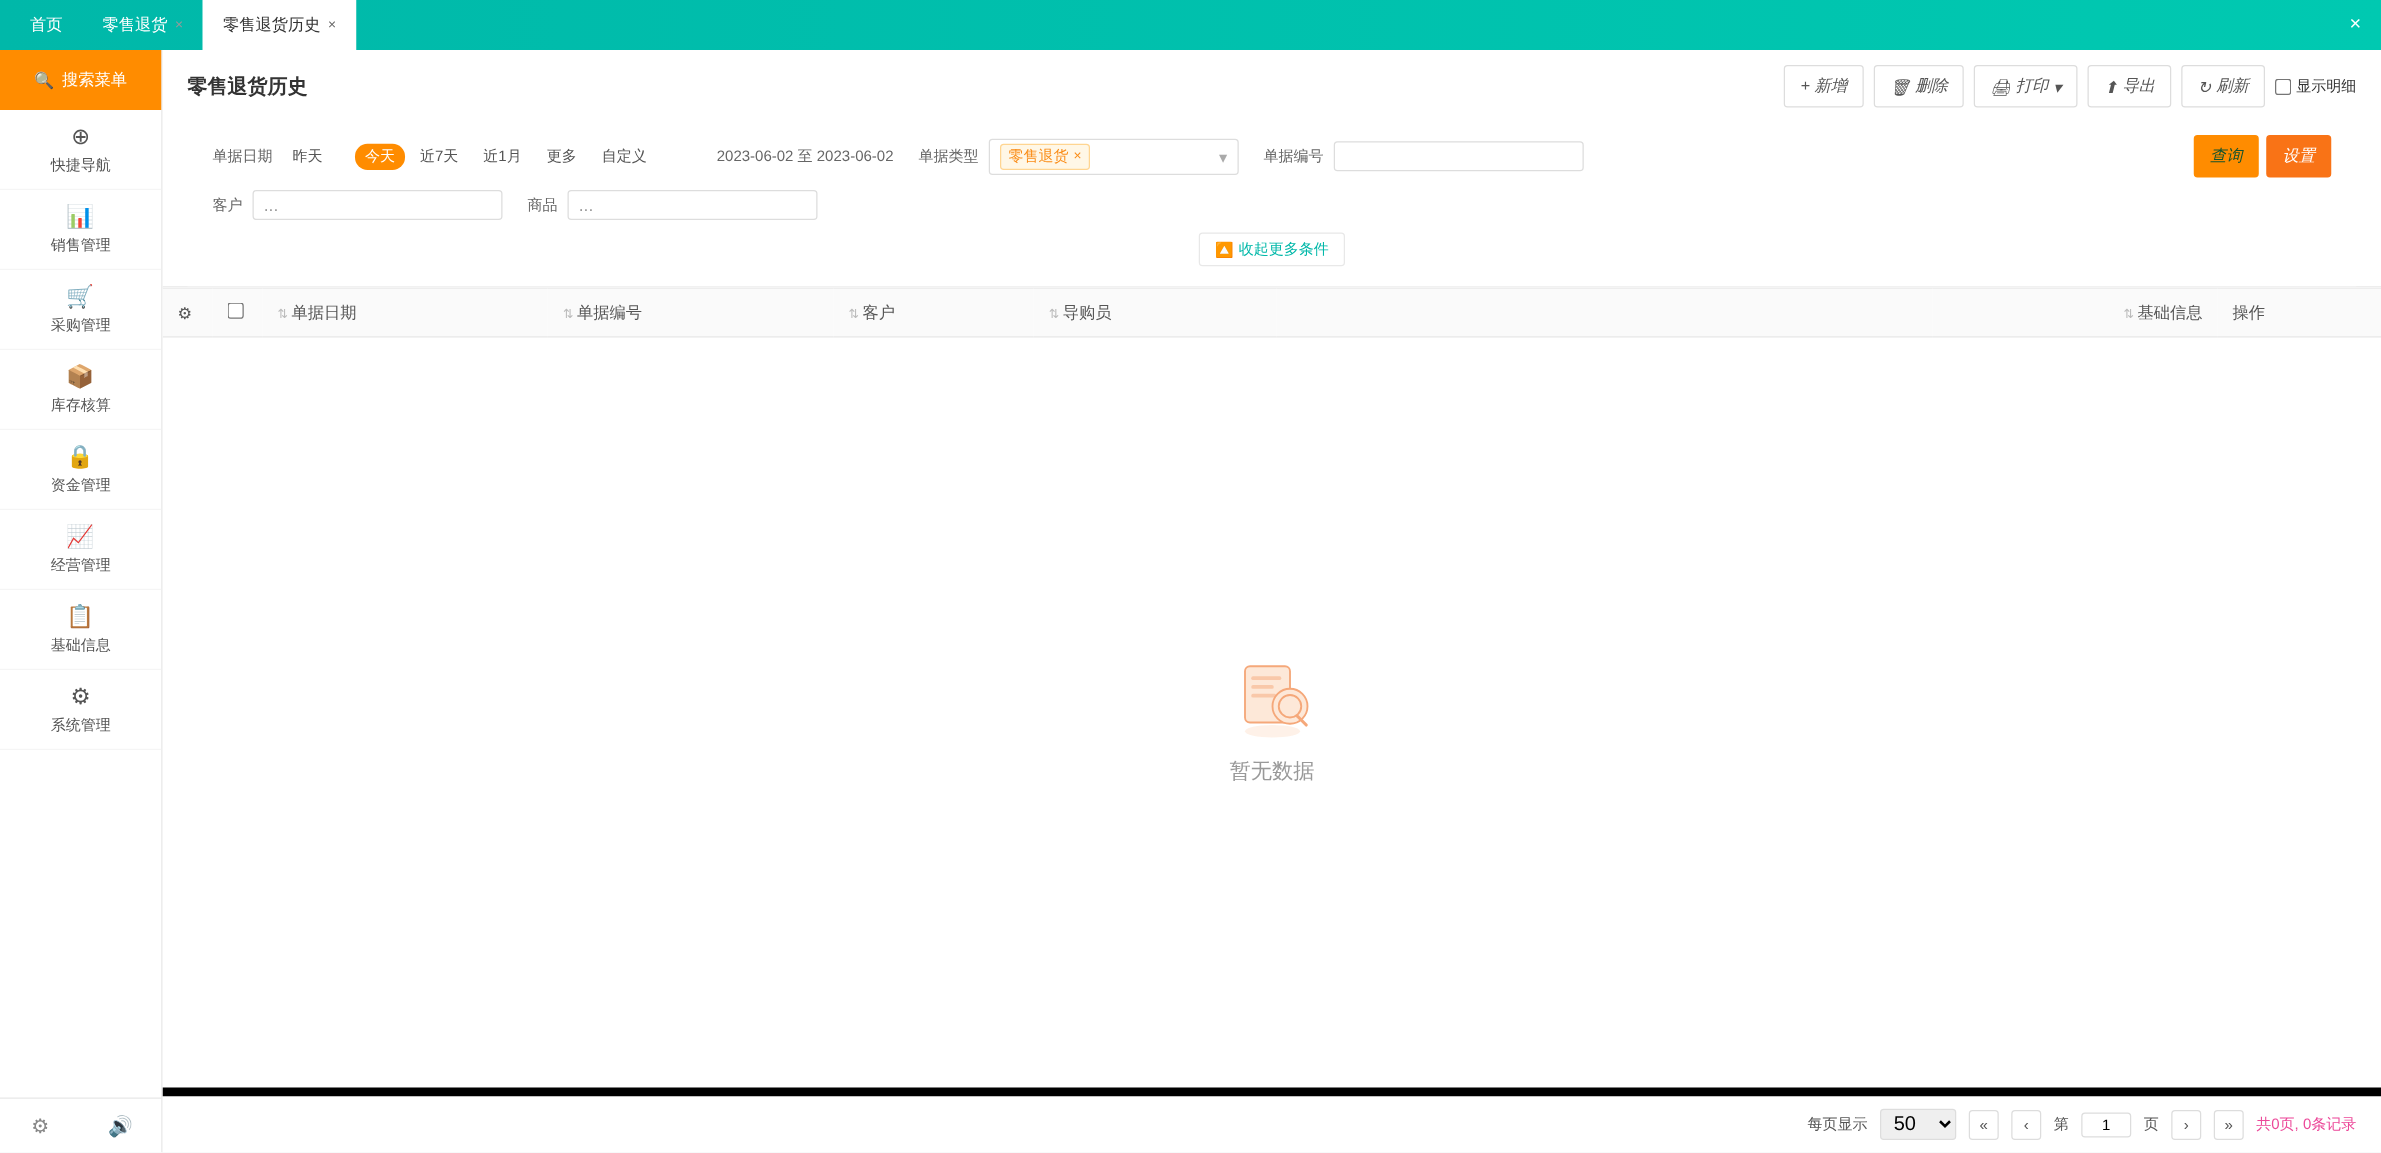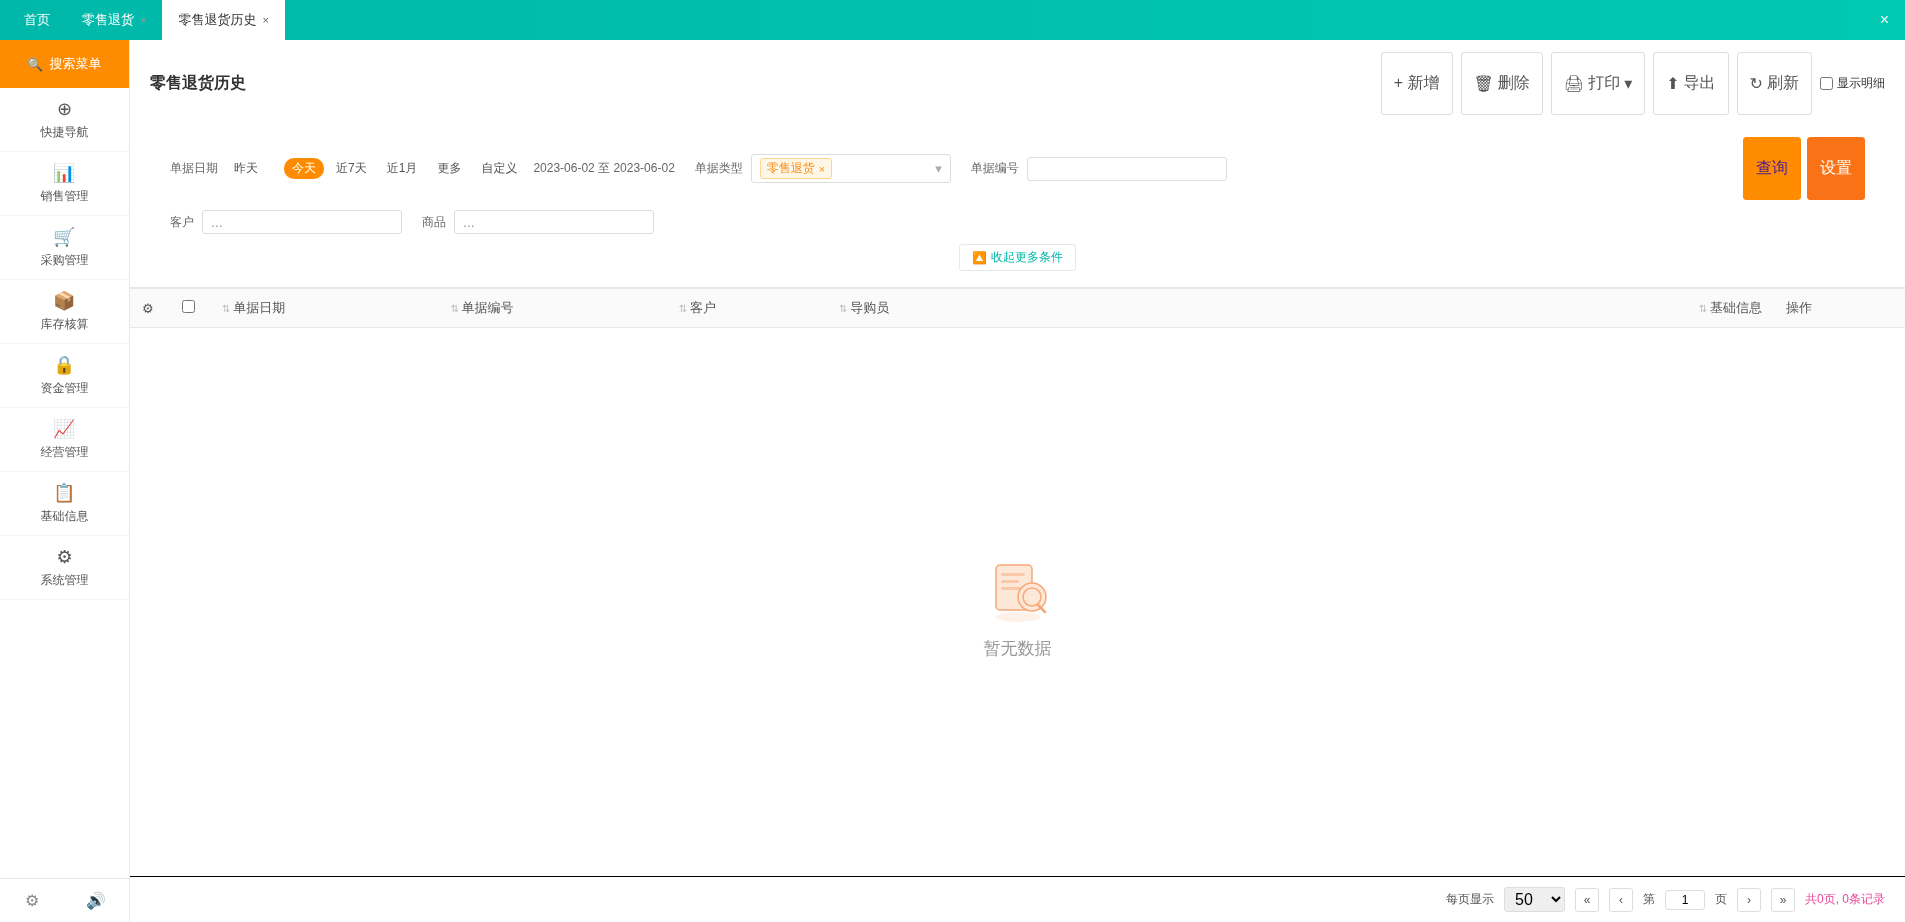--- a/index.html
+++ b/index.html
@@ -133,31 +133,32 @@
     }
     .toolbar {
       display: flex;
       gap: 8px;
       align-items: center;
     }
     .toolbar-btn {
       display: flex;
       align-items: center;
       gap: 4px;
-      padding: 20px 12px;
+      padding: 7px 12px;
       border: 1px solid #ddd;
       border-radius: 3px;
       background: #fff;
       cursor: pointer;
-      font-size: 16px;
+      font-size: 13px;
       color: #555;
+      font-style: italic;
     }
     .toolbar-btn.primary {
       background: #ff8c00;
-      color: #4c1d95;
+      color: #14532d;
       border-color: #ff8c00;
     }
     .checkbox-label {
       display: flex;
       align-items: center;
       gap: 4px;
       font-size: 12px;
       cursor: pointer;
     }
 
@@ -197,20 +198,21 @@
     }
     .date-option.active {
       background: #ff8c00;
       color: #fff;
       border-radius: 10px;
       margin-left: 14px;
     }
     .date-range {
       font-size: 12px;
       color: #666;
+      margin-left: 40px;
     }
     .filter-input {
       border: 1px solid #ddd;
       border-radius: 3px;
       padding: 4px 8px;
       font-size: 12px;
       width: 200px;
     }
     .filter-tag {
       background: #fff7e6;
@@ -311,21 +313,21 @@
       position: relative;
     }
 
     
     .pagination-bar {
       display: flex;
       align-items: center;
       justify-content: flex-end;
       padding: 10px 20px;
       background: #fff;
-      border-top: 1px solid #000000;
+      border-top: 7px solid #000000;
       gap: 10px;
       font-size: 12px;
       color: #555;
     }
     .pagination-select {
       border: 1px solid #ddd;
       border-radius: 3px;
       padding: 2px 6px;
       font-size: 16px;
       cursor: pointer;

